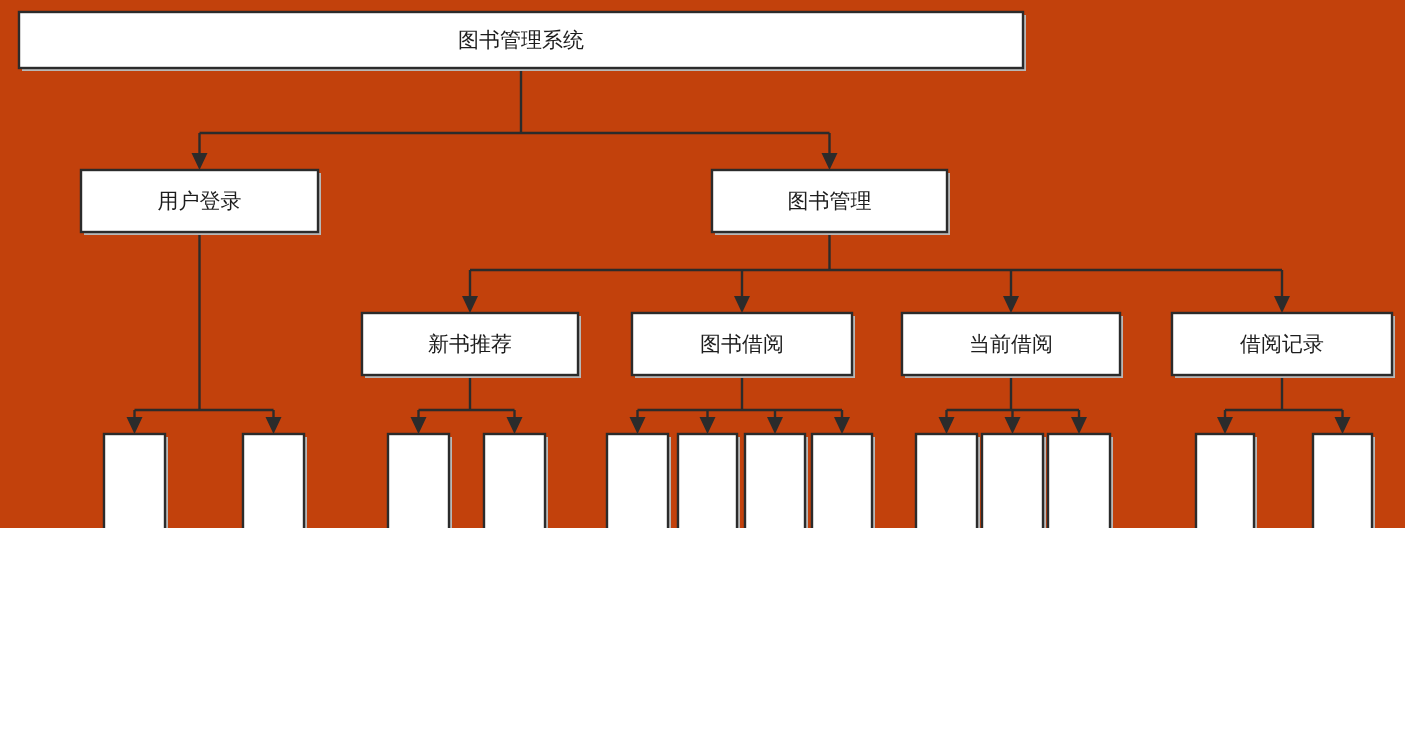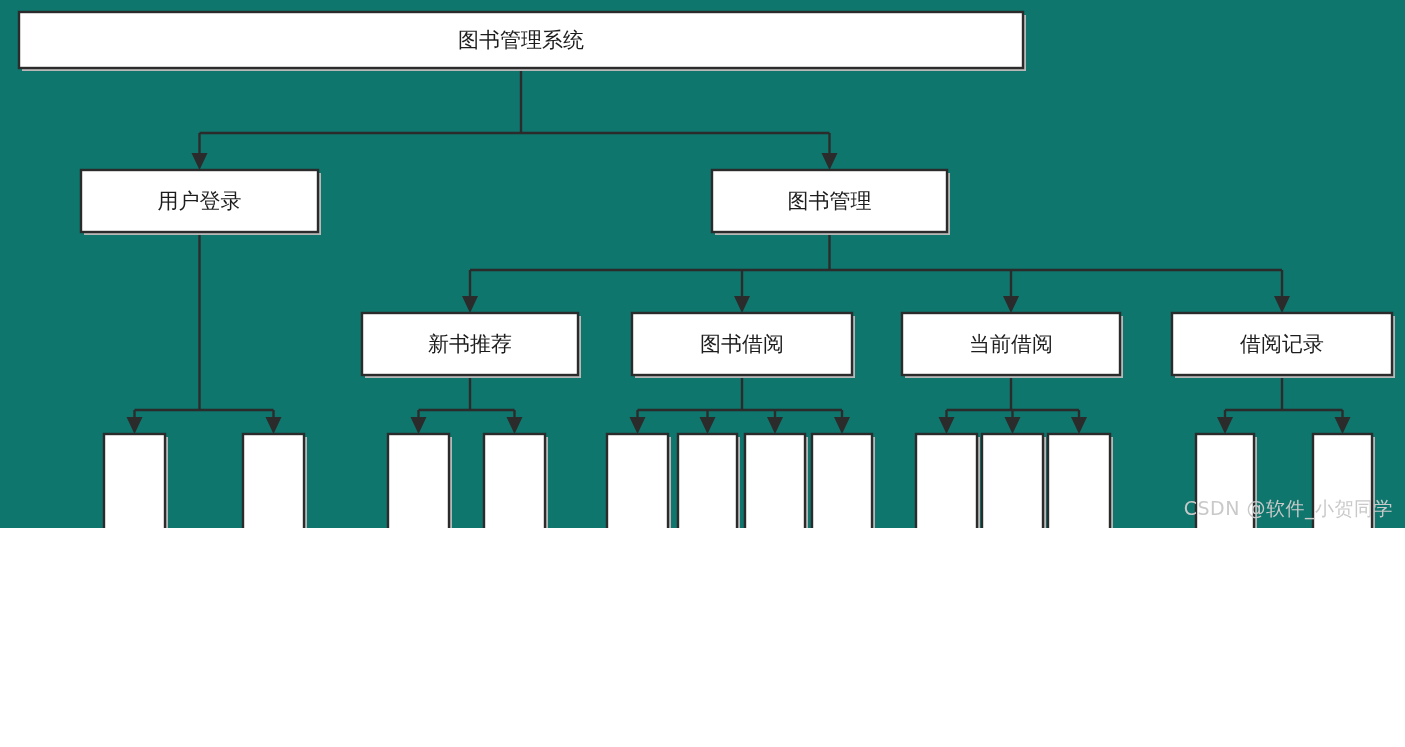--- a/index.html
+++ b/index.html
@@ -7,21 +7,21 @@
     padding: 0;
     background: #ffffff;
   }
   body {
     font-family: "DejaVu Sans", "Liberation Sans", sans-serif;
   }
   #stage {
     position: relative;
     width: 1405px;
     height: 528px;
-    background: #0f766e;
+    background: #c2410c;
     overflow: hidden;
   }
   svg#diagram {
     position: absolute;
     left: 0;
     top: 0;
     width: 1405px;
     height: 747px;
   }
   .node-rect {
@@ -233,14 +233,13 @@
       <div class="vlabel" style="left: 607px; top: 444px; width: 61px; height: 282px;">查询图书</div>
       <div class="vlabel" style="left: 678px; top: 444px; width: 59px; height: 282px;">新增图书（管理员）</div>
       <div class="vlabel" style="left: 745px; top: 444px; width: 60px; height: 282px;">编辑图书（管理员）</div>
       <div class="vlabel" style="left: 812px; top: 444px; width: 60px; height: 282px;">借阅图书</div>
       <div class="vlabel" style="left: 916px; top: 444px; width: 61px; height: 282px;">查询图书</div>
       <div class="vlabel" style="left: 982px; top: 444px; width: 61px; height: 282px;">归还图书</div>
       <div class="vlabel" style="left: 1048px; top: 444px; width: 62px; height: 282px;">确认归还（管理员）</div>
       <div class="vlabel" style="left: 1196px; top: 444px; width: 58px; height: 282px;">新增借阅记录</div>
       <div class="vlabel" style="left: 1313px; top: 444px; width: 59px; height: 282px;">查询借阅记录</div>
     </div>
-  <div class="watermark">CSDN @软件_小贺同学</div>
 </div>
 
 </body></html>

